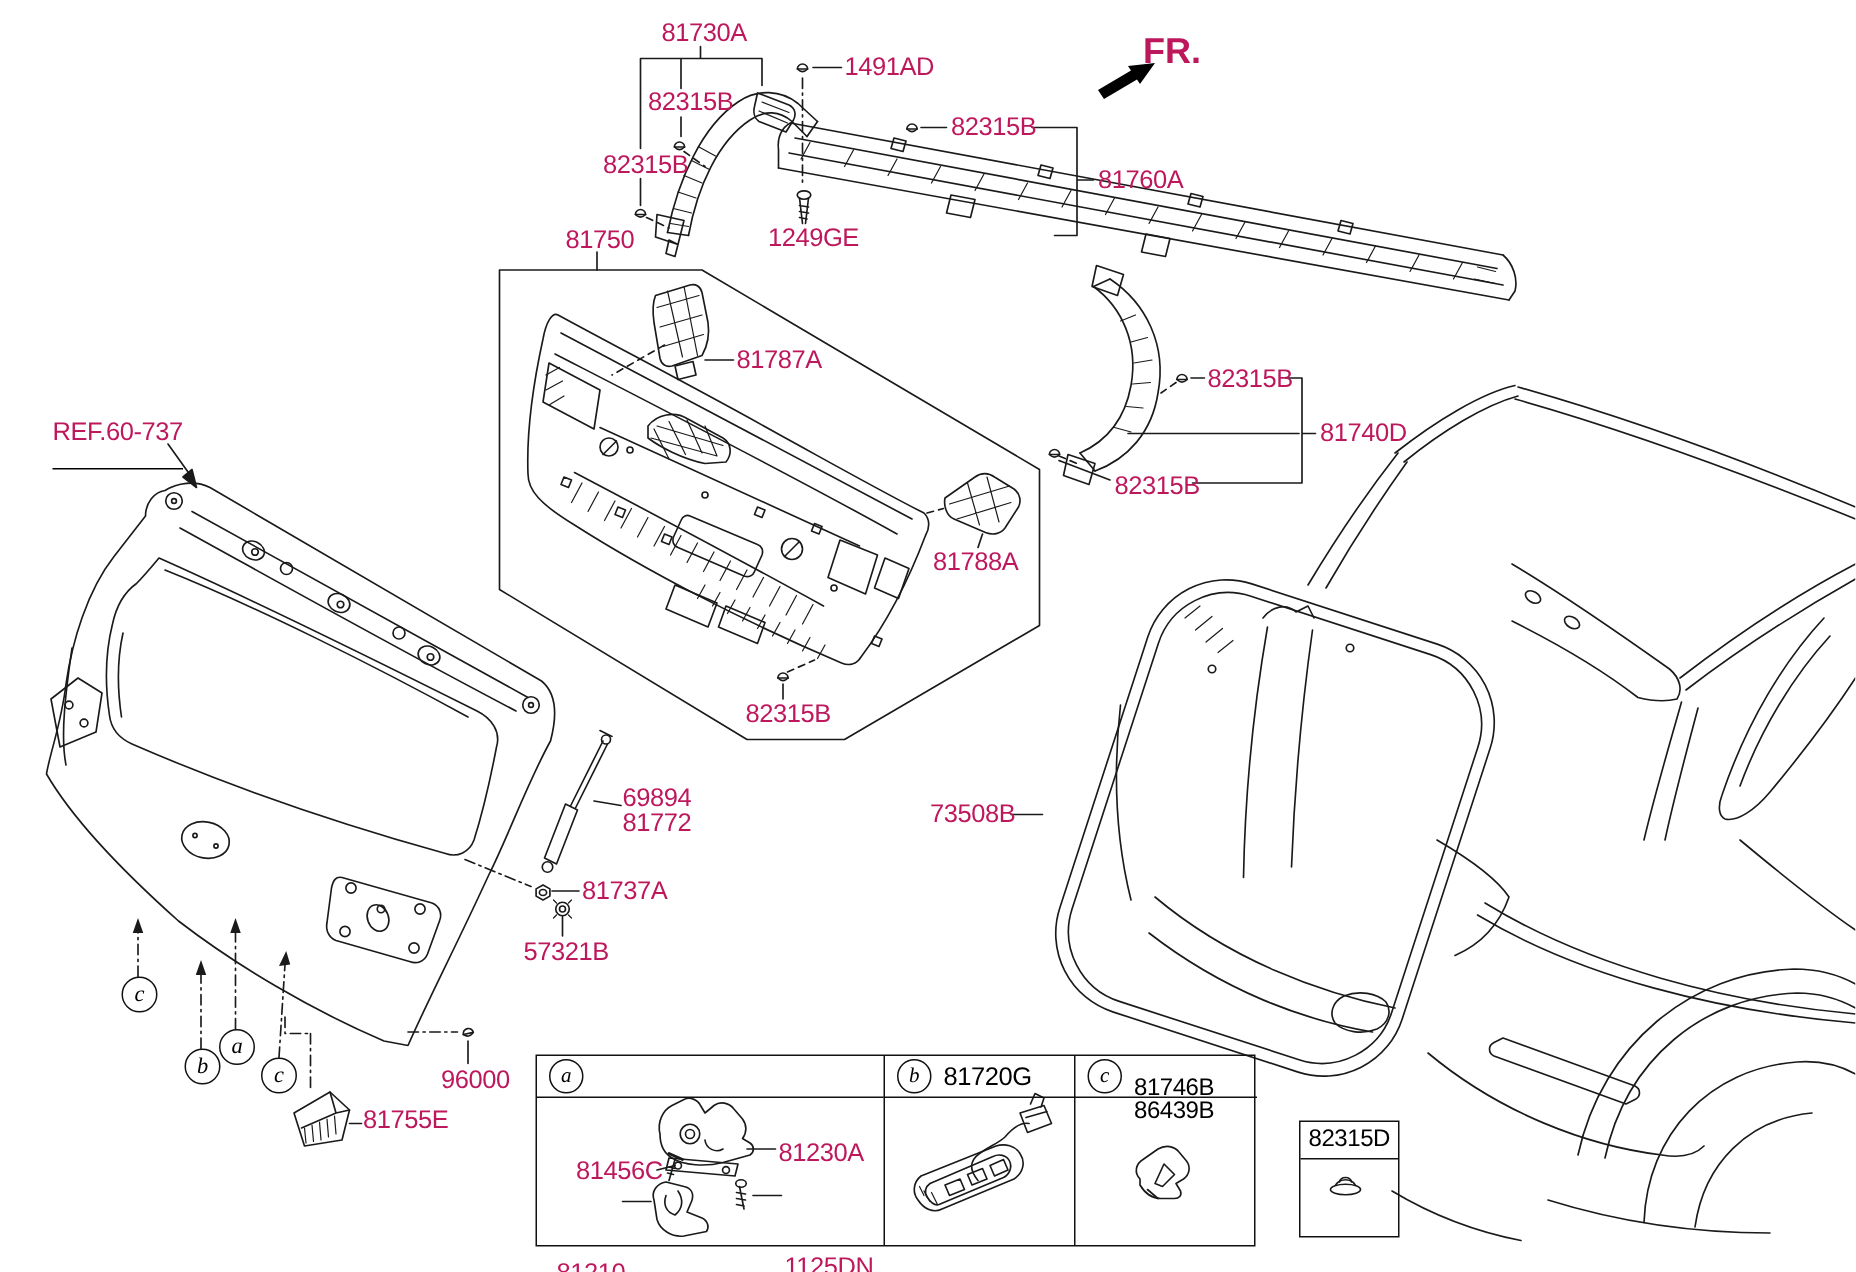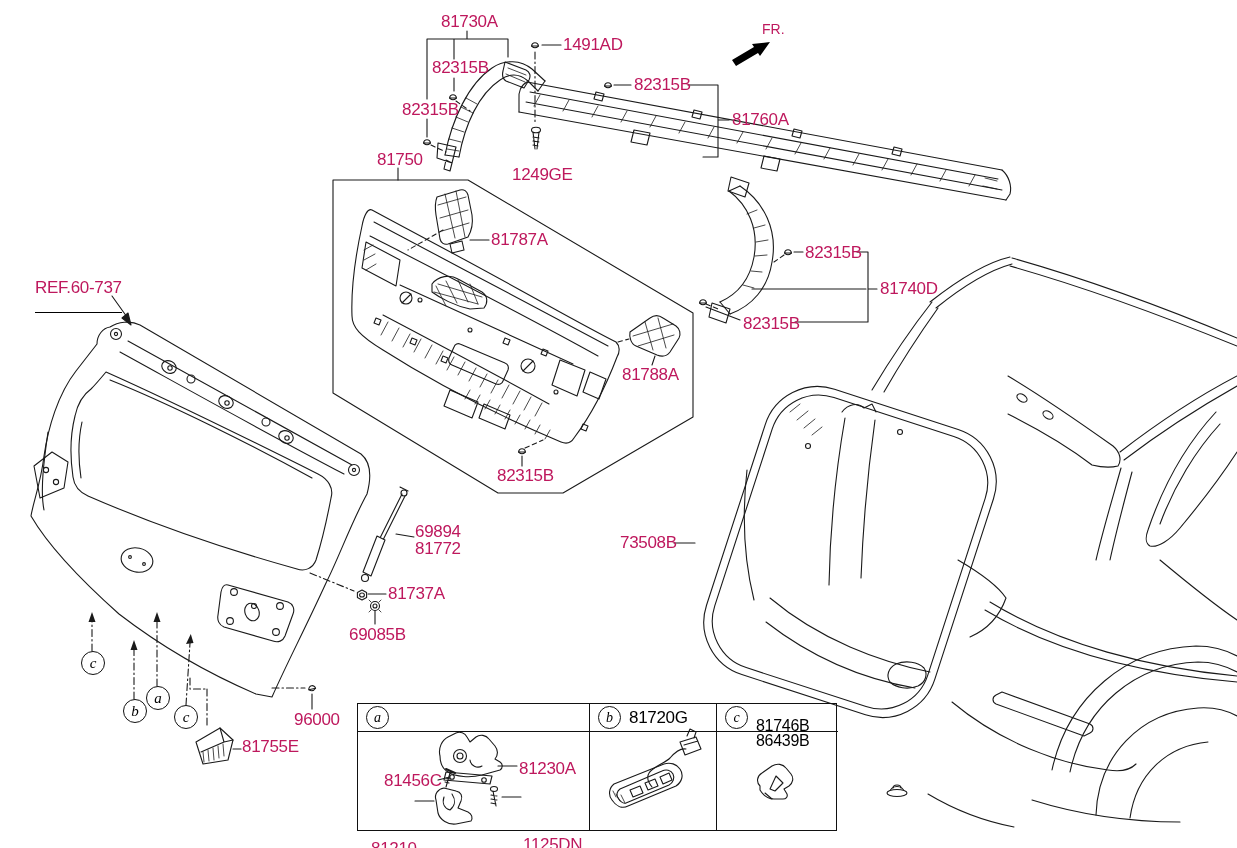--- a/index.html
+++ b/index.html
@@ -2,21 +2,21 @@
 <html><head>
 <meta charset="utf-8">
 <style>
   html,body{margin:0;padding:0;background:#fff;}
   #stage{position:relative;width:1237px;height:848px;background:#fff;overflow:hidden;
          font-family:"Liberation Sans",sans-serif;color:#000;}
   #art{position:absolute;left:0;top:0;}
   .lbl{position:absolute;font:17px/1.05 "Liberation Sans",sans-serif;color:#be185d;
        letter-spacing:-0.3px;white-space:nowrap;}
   .lbl-u{border-bottom:1.6px solid #000;padding-bottom:15px;}
-  .fr{font-weight:normal;font-size:14px;letter-spacing:0;}
+  .fr{font-weight:bold;font-size:24px;letter-spacing:0;}
   .mk{position:absolute;width:22px;height:22px;border:1.4px solid #111;border-radius:50%;
       background:#fff;display:flex;align-items:center;justify-content:center;
       font:italic 15px/1 "Liberation Serif",serif;}
   .legend{position:absolute;left:357px;top:703px;width:480px;height:128px;
           border:1.5px solid #111;box-sizing:border-box;display:grid;
           grid-template-columns:231px 127px 122px;grid-template-rows:28px 1fr;}
   .legend .hc{border-bottom:1.5px solid #111;display:flex;align-items:center;gap:8px;
               padding-left:8px;box-sizing:border-box;}
   .legend .hc.cb{border-left:1.5px solid #111;}
   .legend .bc{box-sizing:border-box;}
@@ -324,35 +324,35 @@
     </g>
   </g>
 </svg>
 
   <div class="lbl" style="left:441px;top:13px">81730A</div>
   <div class="lbl" style="left:432px;top:59px">82315B</div>
   <div class="lbl" style="left:402px;top:101px">82315B</div>
   <div class="lbl" style="left:563px;top:36px">1491AD</div>
   <div class="lbl" style="left:634px;top:76px">82315B</div>
   <div class="lbl" style="left:732px;top:111px">81760A</div>
-  <div class="lbl" style="left:512px;top:166px">1249GE</div>
+  <div class="lbl" style="left:512px;top:150px">1249GE</div>
   <div class="lbl" style="left:377px;top:151px">81750</div>
   <div class="lbl" style="left:491px;top:231px">81787A</div>
   <div class="lbl" style="left:805px;top:244px">82315B</div>
   <div class="lbl" style="left:880px;top:280px">81740D</div>
   <div class="lbl" style="left:743px;top:315px">82315B</div>
   <div class="lbl" style="left:622px;top:366px">81788A</div>
   <div class="lbl" style="left:497px;top:467px">82315B</div>
   <div class="lbl lbl-u" style="left:35px;top:279px">REF.60-737</div>
   <div class="lbl fr" style="left:762px;top:22px">FR.</div>
   <div class="lbl" style="left:620px;top:534px">73508B</div>
   <div class="lbl" style="left:415px;top:523px">69894</div>
   <div class="lbl" style="left:415px;top:540px">81772</div>
   <div class="lbl" style="left:388px;top:585px">81737A</div>
-  <div class="lbl" style="left:349px;top:626px">69085B</div>
+  <div class="lbl" style="left:349px;top:626px">57321B</div>
   <div class="lbl" style="left:294px;top:711px">96000</div>
   <div class="lbl" style="left:242px;top:738px">81755E</div>
   <div class="lbl" style="left:519px;top:760px">81230A</div>
   <div class="lbl" style="left:384px;top:772px">81456C</div>
   <div class="lbl" style="left:371px;top:840px">81210</div>
   <div class="lbl" style="left:523px;top:836px">1125DN</div>
 
   <div class="mk" style="left:81px;top:651px">c</div>
   <div class="mk" style="left:123px;top:699px">b</div>
   <div class="mk" style="left:146px;top:686px">a</div>
@@ -371,14 +371,17 @@
       <span class="hstack">
         <span>81746B</span>
         <span>86439B</span>
       </span>
     </div>
     <div class="bc"></div>
     <div class="bc cb"></div>
     <div class="bc cb"></div>
   </div>
 
+  <div class="sbox">
+    <div class="sh">82315D</div>
+  </div>
 
 </div>
 
 </body></html>

